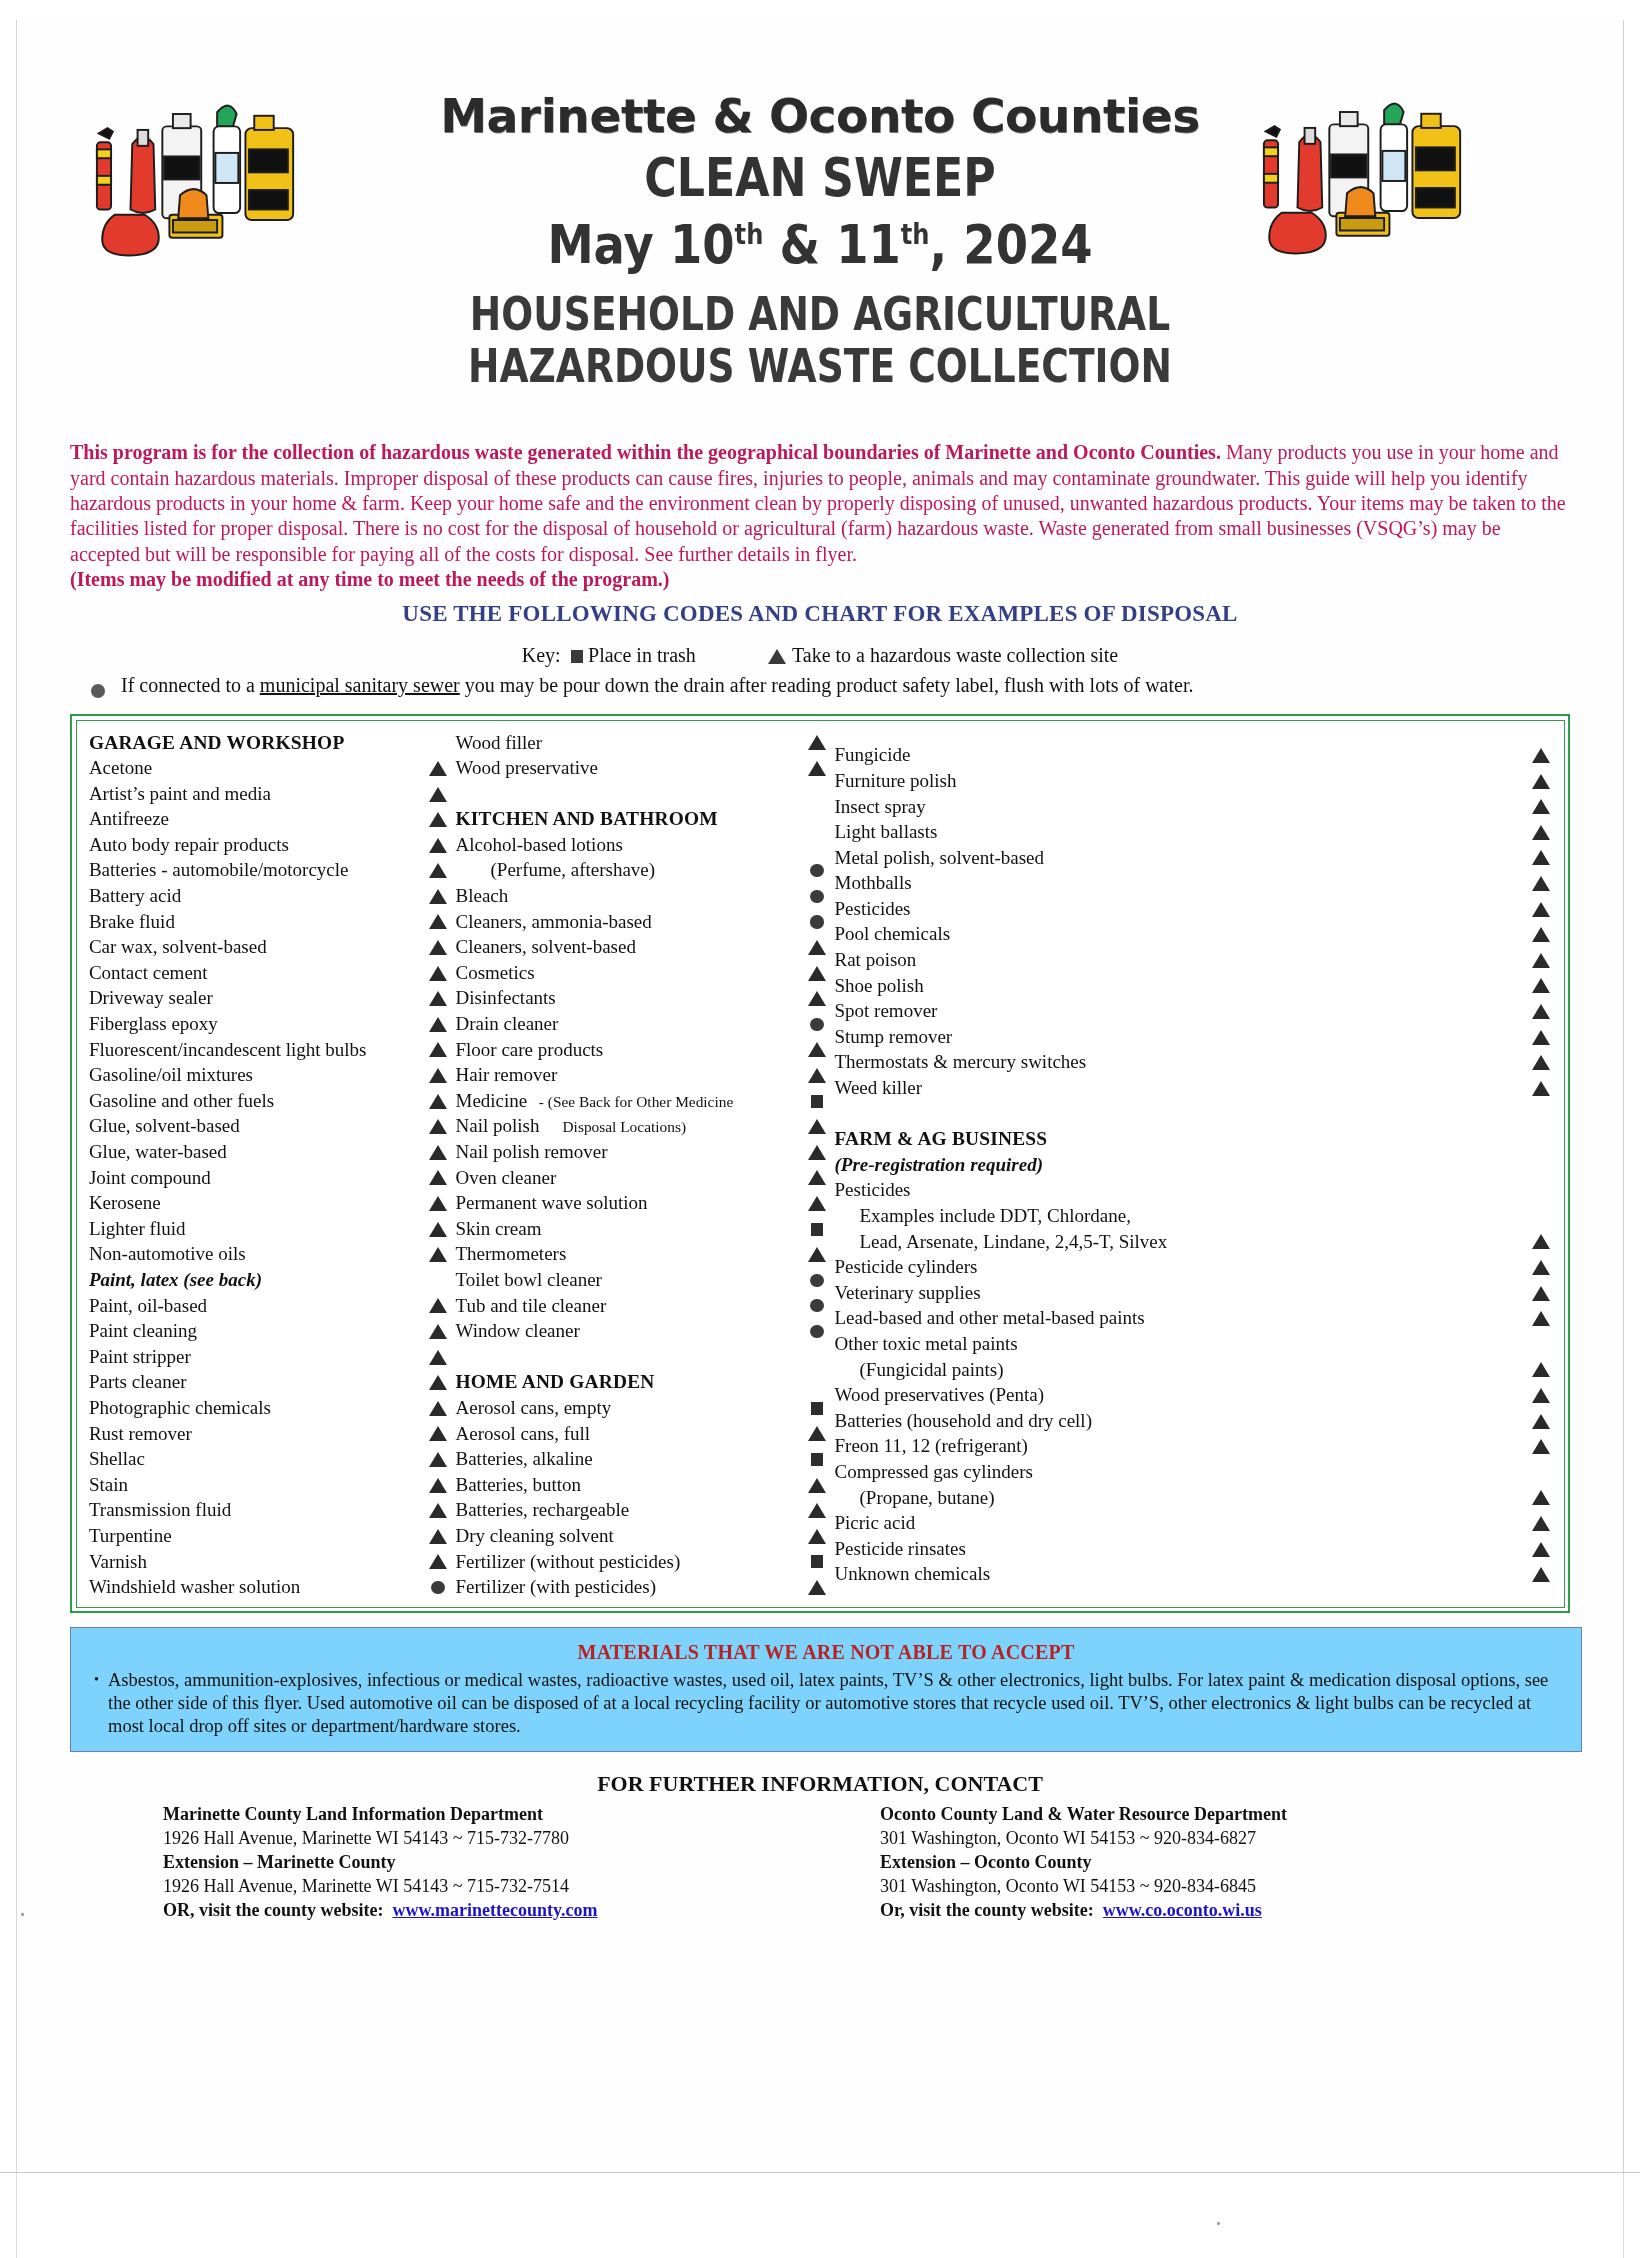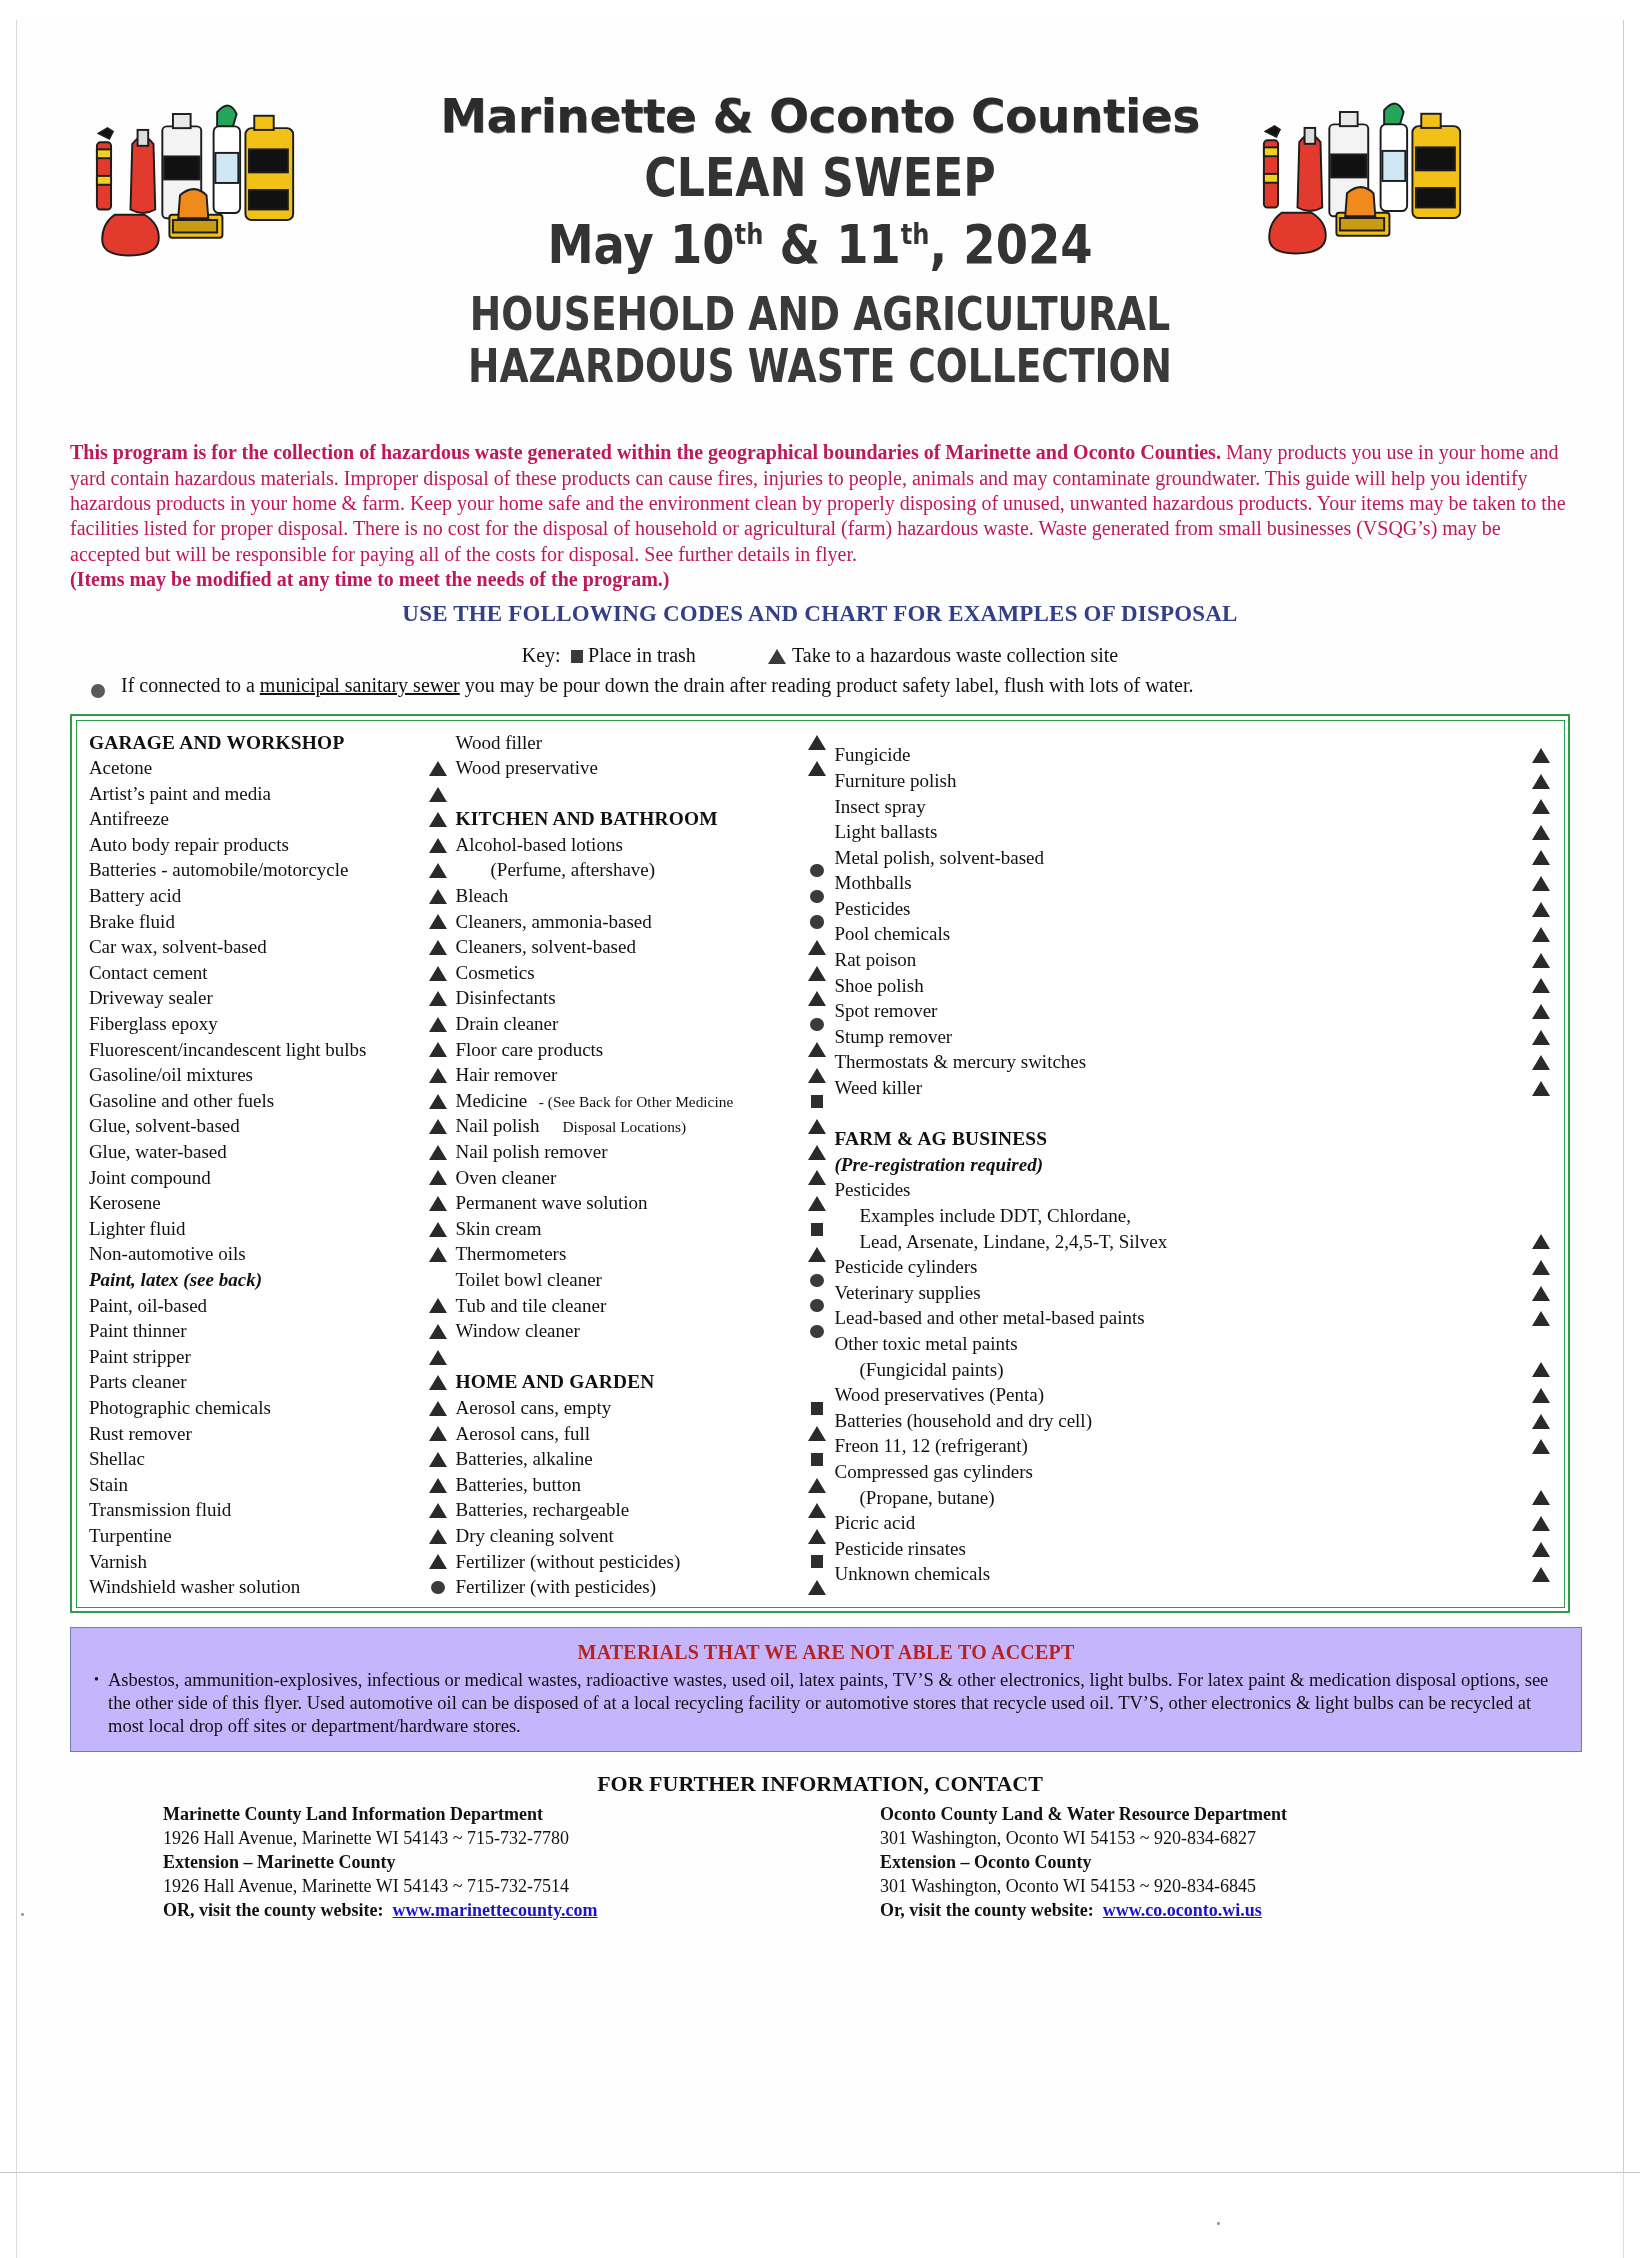--- a/index.html
+++ b/index.html
@@ -115,21 +115,21 @@
   .ital{font-style:italic;font-weight:bold;}
   .indent{padding-left:35px;}
   .indent2{padding-left:25px;}
   .note{font-size:15.4px;font-weight:normal;}
   .m-sq{display:inline-block;width:11.5px;height:13.2px;background:#2e2e2e;vertical-align:-0.9px;}
   .m-tri{display:inline-block;width:0;height:0;border-left:9.7px solid transparent;border-right:9.7px solid transparent;border-bottom:15px solid #2a2a2a;vertical-align:-1.8px;}
   .m-cir{display:inline-block;width:13.2px;height:13.2px;border-radius:50%;background:#3b3b3b;vertical-align:-0.9px;}
 
   
   .reject{
-    margin:14px 41px 0 53px;border:1.8px solid #6b7fae;padding:8.8px 14px 12.4px 14px;background:#c4b5fd;
+    margin:14px 41px 0 53px;border:1.8px solid #6b7fae;padding:8.8px 14px 12.4px 14px;background:#7dd3fc;
   }
   .reject h3{
     margin:3.5px 0 5.3px 0;text-align:center;color:#b92222;font-size:20px;font-weight:bold;
     letter-spacing:0.2px;
   }
   .reject .li{display:flex;font-size:18.5px;line-height:1.26;color:#111;}
   .reject .li .bul{width:23px;flex:0 0 23px;text-align:center;font-size:14px;padding-top:1.8px;}
 
   
   .contact{margin:19.4px 53px 0 53px;}
@@ -322,21 +322,21 @@
               </div>
               <div class="row">
                 <span class="nm ital">Paint, latex (see back)</span>
                 <span class="mk"></span>
               </div>
               <div class="row">
                 <span class="nm ">Paint, oil-based</span>
                 <span class="mk"><span class="m-tri"></span></span>
               </div>
               <div class="row">
-                <span class="nm ">Paint thinner</span>
+                <span class="nm ">Paint cleaning</span>
                 <span class="mk"><span class="m-tri"></span></span>
               </div>
               <div class="row">
                 <span class="nm ">Paint stripper</span>
                 <span class="mk"><span class="m-tri"></span></span>
               </div>
               <div class="row">
                 <span class="nm ">Parts cleaner</span>
                 <span class="mk"><span class="m-tri"></span></span>
               </div>

